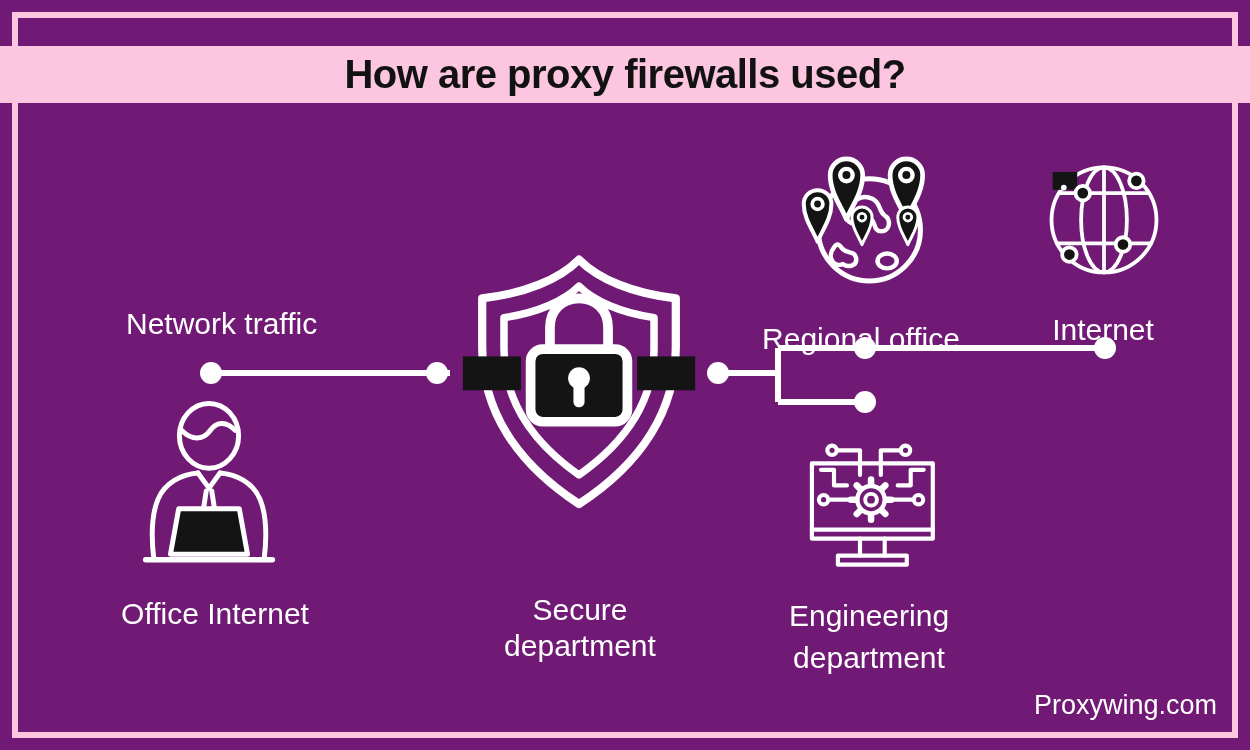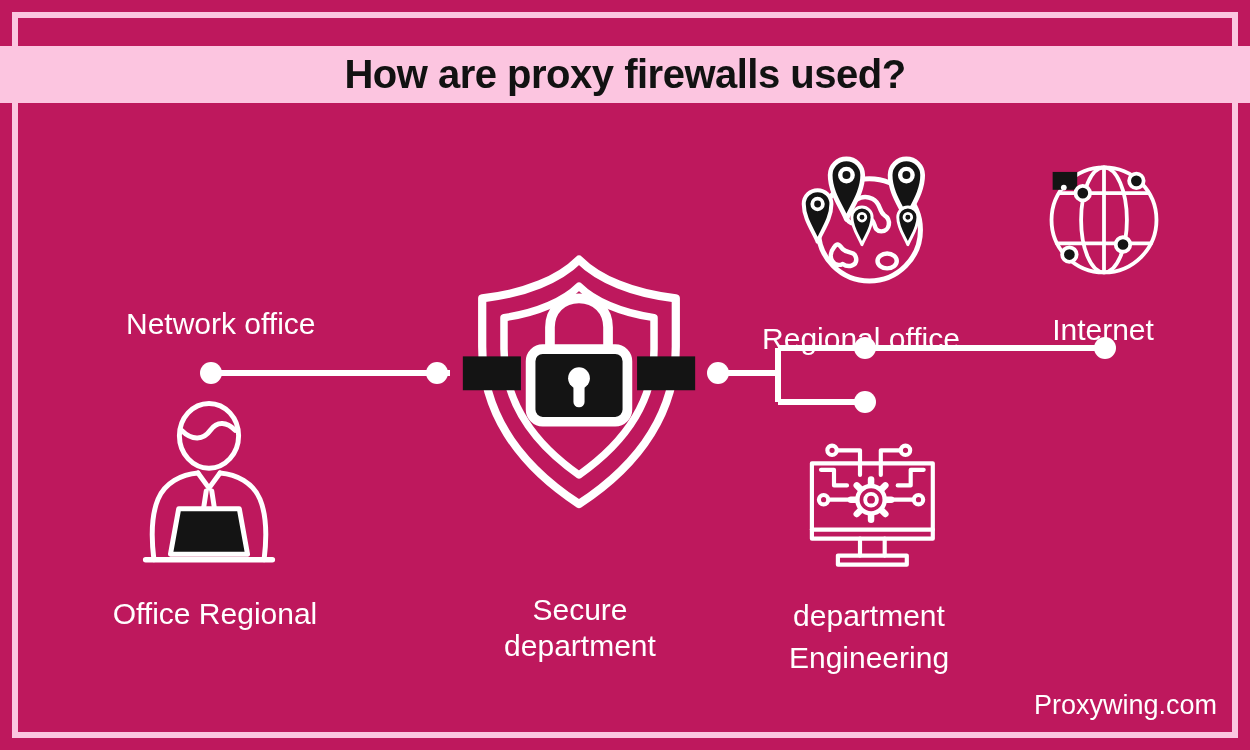--- a/index.html
+++ b/index.html
@@ -1,17 +1,17 @@
 <!DOCTYPE html>
 <html><head>
 <meta charset="utf-8">
 <style>
   html,body{margin:0;padding:0;background:#2b2b2b;}
   .stage{
-    position:relative;width:1250px;height:750px;background:#be185d;
+    position:relative;width:1250px;height:750px;background:#701a75;
     overflow:hidden;font-family:"Liberation Sans","DejaVu Sans",sans-serif;
   }
   .frame{
     position:absolute;left:12px;top:12px;right:12px;bottom:12px;
     border:6px solid #fcc5e0;pointer-events:none;
   }
   .banner{
     position:absolute;left:0;top:46px;width:100%;height:57px;
     background:#fcc5e0;display:flex;align-items:center;justify-content:center;
   }
@@ -61,22 +61,22 @@
       <ellipse cx="50" cy="26" rx="21.5" ry="23.5"></ellipse>
       <path d="M 30 22 C 38 30 46 29 51 22 C 56 15 63 16 69 22"></path>
       <path d="M 42 53 C 30 54 18 60 13 72 C 8 84 8 100 10 116"></path>
       <path d="M 58 53 C 70 54 82 60 87 72 C 92 84 92 100 90 116"></path>
       <path d="M 42 53 L 50 64 L 58 53"></path>
       <path d="M 48 66 L 46 79 M 52 66 L 54 79"></path>
       <path d="M 28 79 L 72 79 L 78 112 L 22 112 Z" fill="#141414"></path>
       <path d="M 4 116 L 96 116" stroke-width="4"></path>
     </g>
   </svg>
-  <div class="lbl center" style="left:95px;top:596px;width:240px;">Office Regional</div>
-  <div class="lbl" style="left:126px;top:306px;">Network office</div>
+  <div class="lbl center" style="left:95px;top:596px;width:240px;">Office Internet</div>
+  <div class="lbl" style="left:126px;top:306px;">Network traffic</div>
 
   <svg style="left:458px;top:254px;" width="242" height="258" viewBox="0 0 100 106">
     <g class="icon-stroke">
       <path stroke-width="3.4" d="M 50 2 C 42 10 28 16 10 18 L 10 38 C 10 64 24 86 50 103 C 76 86 90 64 90 38 L 90 18 C 72 16 58 10 50 2 Z"></path>
       <path stroke-width="3.1" d="M 50 13 C 44 19 33 24 19 26 L 19 39 C 19 60 30 77 50 91 C 70 77 81 60 81 39 L 81 26 C 67 24 56 19 50 13 Z"></path>
       <rect x="2" y="42" width="24" height="14" fill="#141414" stroke="none"></rect>
       <rect x="74" y="42" width="24" height="14" fill="#141414" stroke="none"></rect>
       <path stroke-width="4" d="M 38 39 L 38 30 C 38 23 43 18 50 18 C 57 18 62 23 62 30 L 62 39"></path>
       <rect x="30" y="39" width="40" height="30" rx="5" stroke-width="4" fill="#141414"></rect>
       <circle cx="50" cy="51" r="4.5" fill="#ffffff" stroke="none"></circle>
@@ -147,19 +147,19 @@
         <line x1="37.5" y1="41" x2="40" y2="43.5"></line>
         <line x1="57" y1="60.5" x2="59.5" y2="63"></line>
         <line x1="37.5" y1="63" x2="40" y2="60.5"></line>
         <line x1="57" y1="43.5" x2="59.5" y2="41"></line>
       </g>
       <circle cx="48.5" cy="52" r="10.5" stroke-width="3.4"></circle>
       <circle cx="48.5" cy="52" r="4.5" stroke-width="3"></circle>
     </g>
   </svg>
   <div class="lbl center" style="left:749px;top:595px;width:240px;line-height:42px;">
+    <span style="display:block">Engineering</span>
     <span style="display:block">department</span>
-    <span style="display:block">Engineering</span>
   </div>
 
   <div class="watermark">Proxywing.com</div>
 
 </div>
 
 </body></html>

